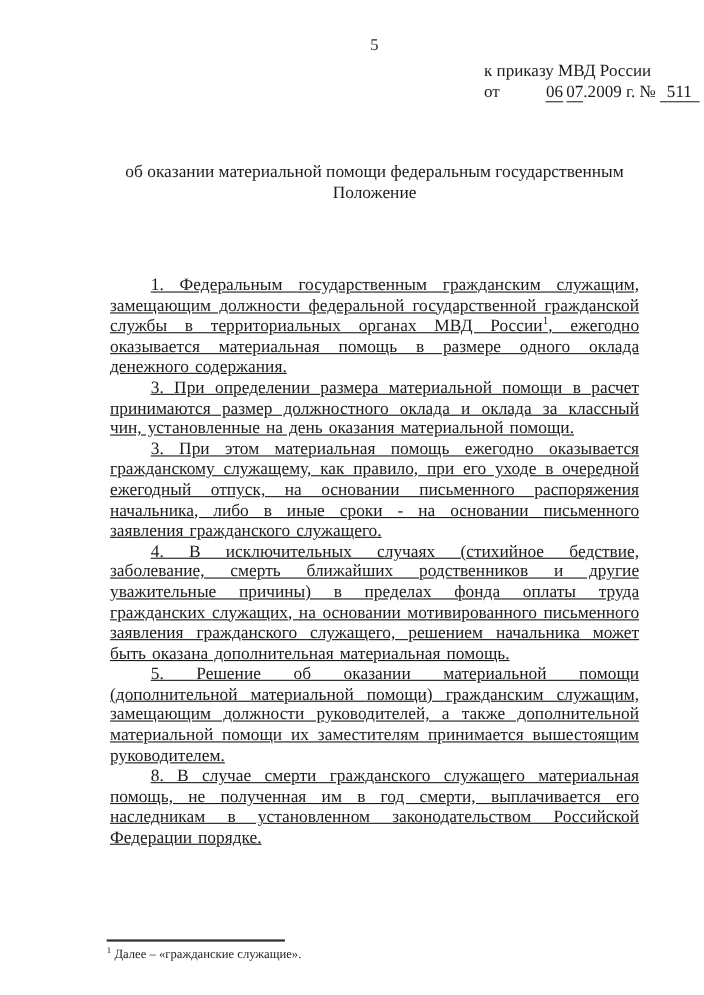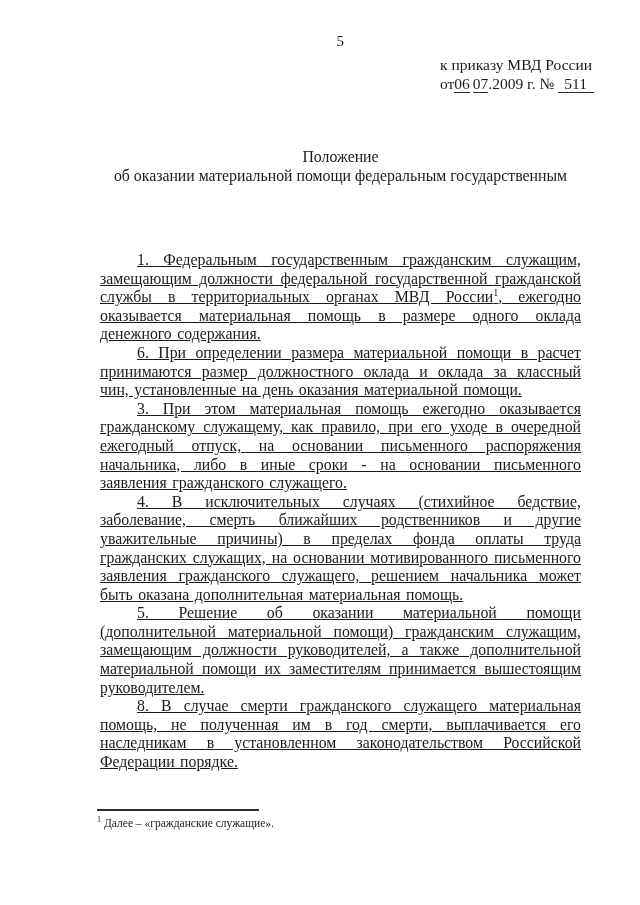--- a/index.html
+++ b/index.html
@@ -16,38 +16,38 @@
     color: var(--page-fg, #1b1b1b);
   }
   .page-number {
     position: absolute; top: 33px; left: 100px; width: 481px;
     text-align: center; font-size: 15px; letter-spacing: 0.5px;
   }
   .appendix {
     position: absolute; top: 55px; left: 440px;
     font-size: 15.5px; line-height: 19px; white-space: nowrap;
   }
-  .u { border-bottom: 1px solid #2e2e2e; }
+  .u { border-bottom: 1px solid #2e2e2e; margin-left: 42px; }
   .u-gap { margin-left: 3px; }
   .u-num { margin-left: 4px; padding: 0 7px 0 6px; }
   .doc-title {
     position: absolute; top: 147px; left: 100px; width: 481px;
     text-align: center; font-size: 15.8px; line-height: 19px;
   }
   .doc-body {
     position: absolute; top: 251px; left: 100px; width: 481px;
     font-size: 15.8px; line-height: 18.6px;
     text-align: justify; word-spacing: 1.5px; text-decoration: underline;
   }
   .doc-body p { text-indent: 37px; }
   sup.fn-ref {
     font-size: 10px; vertical-align: super; line-height: 0;
   }
   .footnote {
-    position: absolute; top: 809px; left: 97px; width: 481px;
+    position: absolute; top: 854px; left: 97px; width: 481px;
   }
   .footnote-rule {
     width: 162px; height: 0;
     border-top: 2px solid #2e2e2e;
     margin-bottom: 5px;
   }
   .footnote-text { font-size: 11.5px; line-height: 14px; }
   .footnote-text sup { font-size: 8px; vertical-align: super; line-height: 0; margin-right: 3px; }
 </style>
 </head>
@@ -56,27 +56,27 @@
 <div class="page">
 
   <div class="page-number">5</div>
 
   <div class="appendix">
     <div>к приказу МВД России</div>
     <div><span>от</span><span class="u">06</span><span class="u u-gap">07</span><span>.2009 г. №</span><span class="u u-num">511</span></div>
   </div>
 
   <div class="doc-title">
+    <div>об оказании материальной помощи федеральным государственным</div>
     <div>Положение</div>
-    <div>об оказании материальной помощи федеральным государственным</div>
   </div>
 
   <div class="doc-body">
     <p><span>1. Федеральным государственным гражданским служащим, замещающим должности федеральной государственной гражданской службы в территориальных органах МВД России</span><sup class="fn-ref">1</sup><span>, ежегодно оказывается материальная помощь в размере одного оклада денежного содержания.</span></p>
-    <p>6. При определении размера материальной помощи в расчет принимаются размер должностного оклада и оклада за классный чин, установленные на день оказания материальной помощи.</p>
+    <p>3. При определении размера материальной помощи в расчет принимаются размер должностного оклада и оклада за классный чин, установленные на день оказания материальной помощи.</p>
     <p>3. При этом материальная помощь ежегодно оказывается гражданскому служащему, как правило, при его уходе в очередной ежегодный отпуск, на основании письменного распоряжения начальника, либо в иные сроки - на основании письменного заявления гражданского служащего.</p>
     <p>4. В исключительных случаях (стихийное бедствие, заболевание, смерть ближайших родственников и другие уважительные причины) в пределах фонда оплаты труда гражданских служащих, на основании мотивированного письменного заявления гражданского служащего, решением начальника может быть оказана дополнительная материальная помощь.</p>
     <p>5. Решение об оказании материальной помощи (дополнительной материальной помощи) гражданским служащим, замещающим должности руководителей, а также дополнительной  материальной помощи их заместителям принимается вышестоящим руководителем.</p>
     <p>8. В случае смерти гражданского служащего материальная помощь, не полученная им в год смерти, выплачивается его наследникам в установленном законодательством Российской Федерации порядке.</p>
   </div>
 
   <div class="footnote">
     <div class="footnote-rule"></div>
     <div class="footnote-text"><sup>1</sup><span>Далее – «гражданские служащие».</span></div>
   </div>

